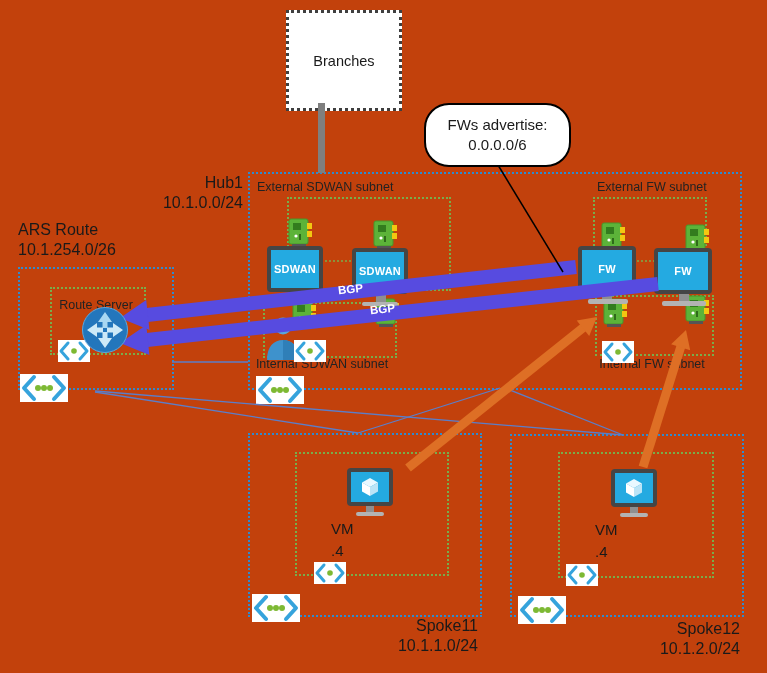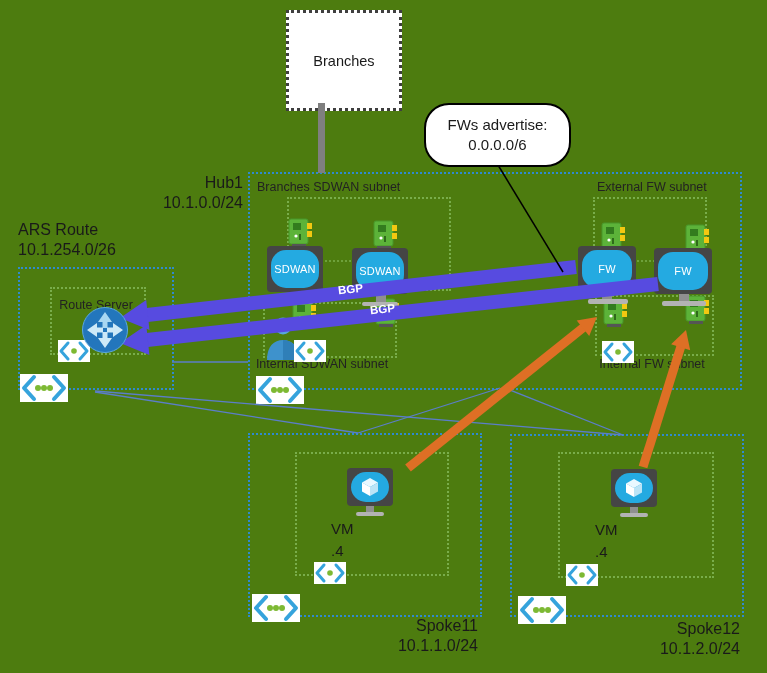--- a/index.html
+++ b/index.html
@@ -1,35 +1,35 @@
 <!DOCTYPE html>
 <html><head>
 <meta charset="utf-8">
 <style>
   html,body{margin:0;padding:0;background:#fff;}
-  #stage{position:relative;width:767px;height:673px;background:#4d7c0f;overflow:hidden;
+  #stage{position:relative;width:767px;height:673px;background:#c2410c;overflow:hidden;
          font-family:"Liberation Sans",sans-serif;color:#1a1a1a;}
   .abs{position:absolute;}
   
   .vnet{position:absolute;border:2px dotted #2e8bd0;z-index:1;}
   .subnet{position:absolute;border:2px dotted #79ad4b;z-index:1;}
   .branches{position:absolute;border:3px dotted #3f3f3f;background:#fff;z-index:2;
             display:flex;align-items:center;justify-content:center;font-size:14.5px;}
   .callout{position:absolute;border:2.5px solid #000;background:#fff;z-index:9;
            display:flex;flex-direction:column;align-items:center;justify-content:center;
            font-size:15px;line-height:1.35;}
   
   .lbl{position:absolute;font-size:16px;line-height:1.28;z-index:2;}
   .slbl{position:absolute;font-size:12.5px;color:#222;z-index:2;white-space:nowrap;}
   .right{text-align:right;}
   .center{text-align:center;}
   
   .mon{position:absolute;z-index:4;background:#454545;border-radius:4px;padding:4px;box-sizing:border-box;}
   .scr{width:100%;height:100%;background:#24aae1;display:flex;align-items:center;justify-content:center;
-       color:#fff;font-weight:normal;font-size:11px;letter-spacing:.2px;border-radius:15px;}
+       color:#fff;font-weight:bold;font-size:11px;letter-spacing:.2px;}
   .standneck{position:absolute;background:#8f8f8f;z-index:3;}
   .standbase{position:absolute;background:#b3b3b3;border-radius:2px;z-index:3;}
   .nic{position:absolute;z-index:3;}
   .icon{position:absolute;z-index:5;background:#fff;}
   .vmlbl{position:absolute;font-size:15px;z-index:2;line-height:1.45;}
   .bgp{position:absolute;z-index:7;color:#fff;font-weight:bold;font-size:11.5px;transform:rotate(-6.4deg);}
   svg{display:block;}
   #overlay{position:absolute;left:0;top:0;z-index:6;pointer-events:none;}
   .rsicon{position:absolute;z-index:7;}
 </style>
@@ -94,21 +94,21 @@
     <path d="M6 24 L16 17 L16 21.5 L22 21.5 L22 26.5 L16 26.5 L16 31 Z" fill="#cde9f8"></path>
     <path d="M42 24 L32 17 L32 21.5 L26 21.5 L26 26.5 L32 26.5 L32 31 Z" fill="#cde9f8"></path>
   </svg>
   <svg class="icon" style="left:58px;top:340px;" width="32" height="22" viewBox="0 0 32 22">
       <use href="#subneticondef"></use>
     </svg>
   <svg class="icon" style="left:20px;top:374px;" width="48" height="28" viewBox="0 0 48 28">
       <use href="#vneticondef"></use>
     </svg>
 
-  <div class="slbl" style="left:257px;top:180px;">Branches SDWAN subnet</div>
+  <div class="slbl" style="left:257px;top:180px;">External SDWAN subnet</div>
   <div class="subnet" style="left:287px;top:197px;width:160px;height:90px;"></div>
   <div class="subnet" style="left:263px;top:302px;width:130px;height:52px;"></div>
   <div class="slbl center" style="left:246px;top:357px;width:152px;">Internal SDWAN subnet</div>
   <svg class="icon" style="left:294px;top:340px;" width="32" height="22" viewBox="0 0 32 22">
       <use href="#subneticondef"></use>
     </svg>
 
   <div class="slbl" style="left:597px;top:180px;">External FW subnet</div>
   <div class="subnet" style="left:593px;top:197px;width:110px;height:88px;"></div>
   <div class="subnet" style="left:595px;top:295px;width:115px;height:57px;"></div>

